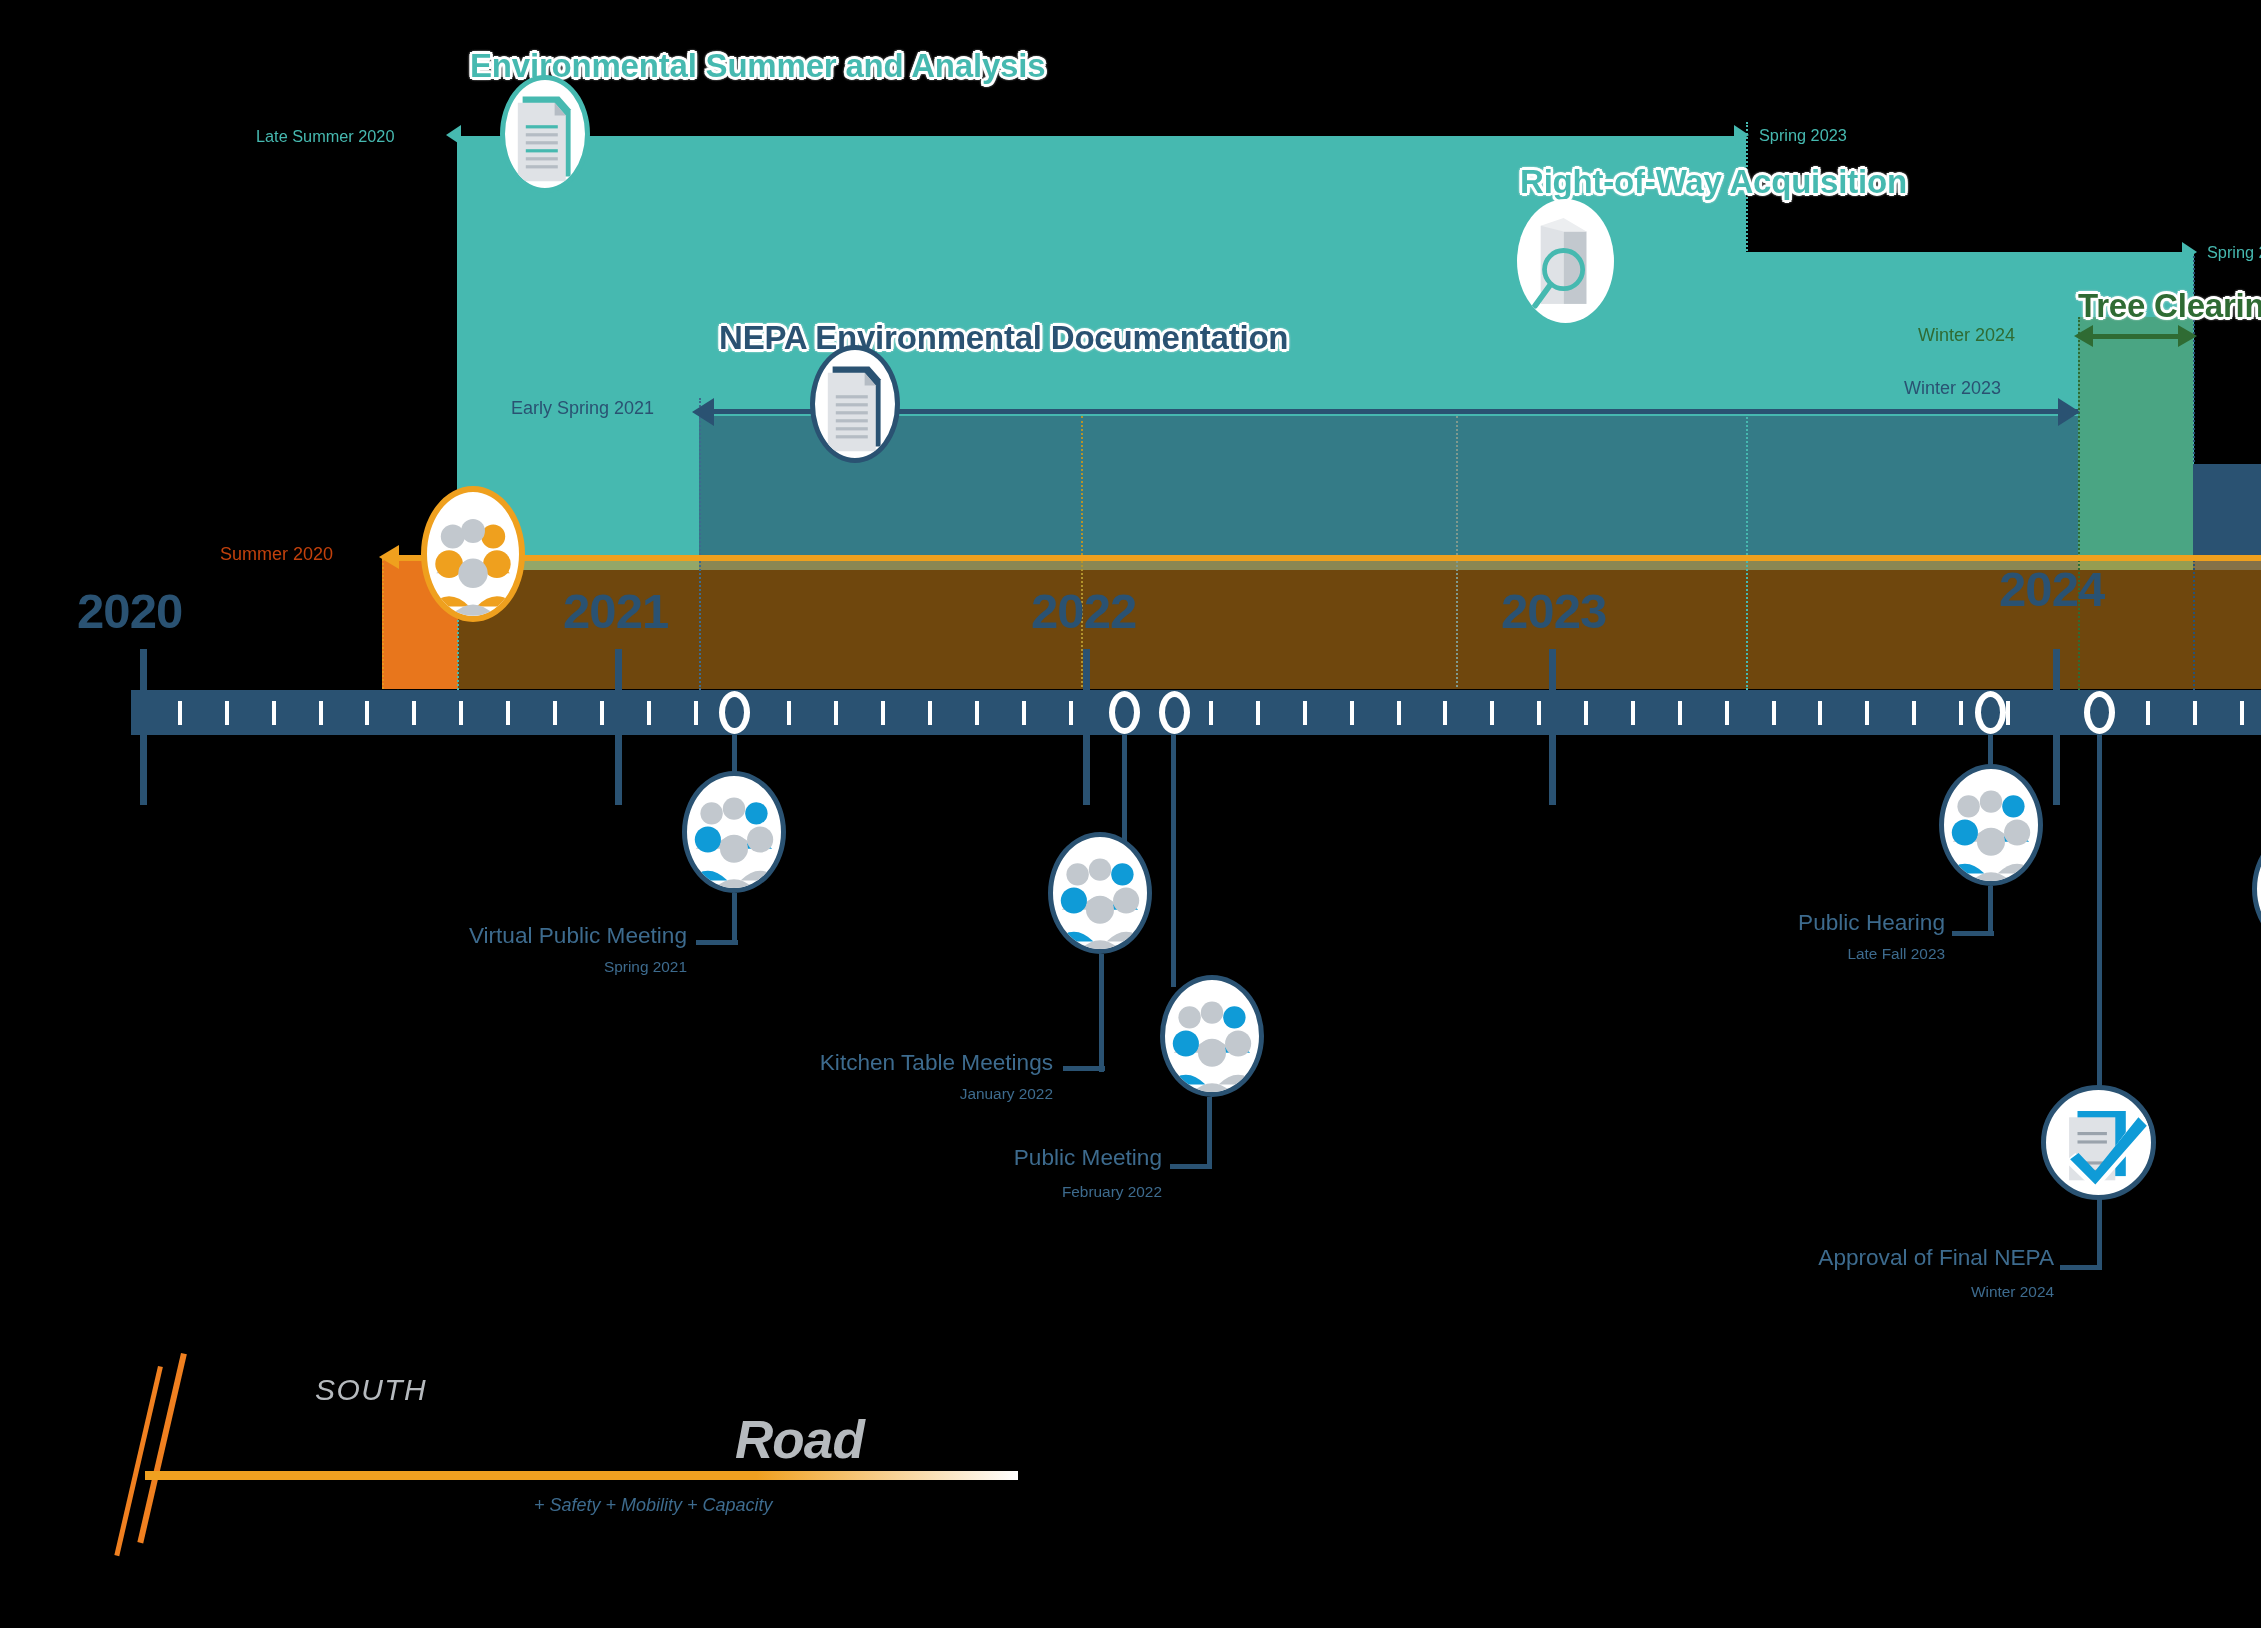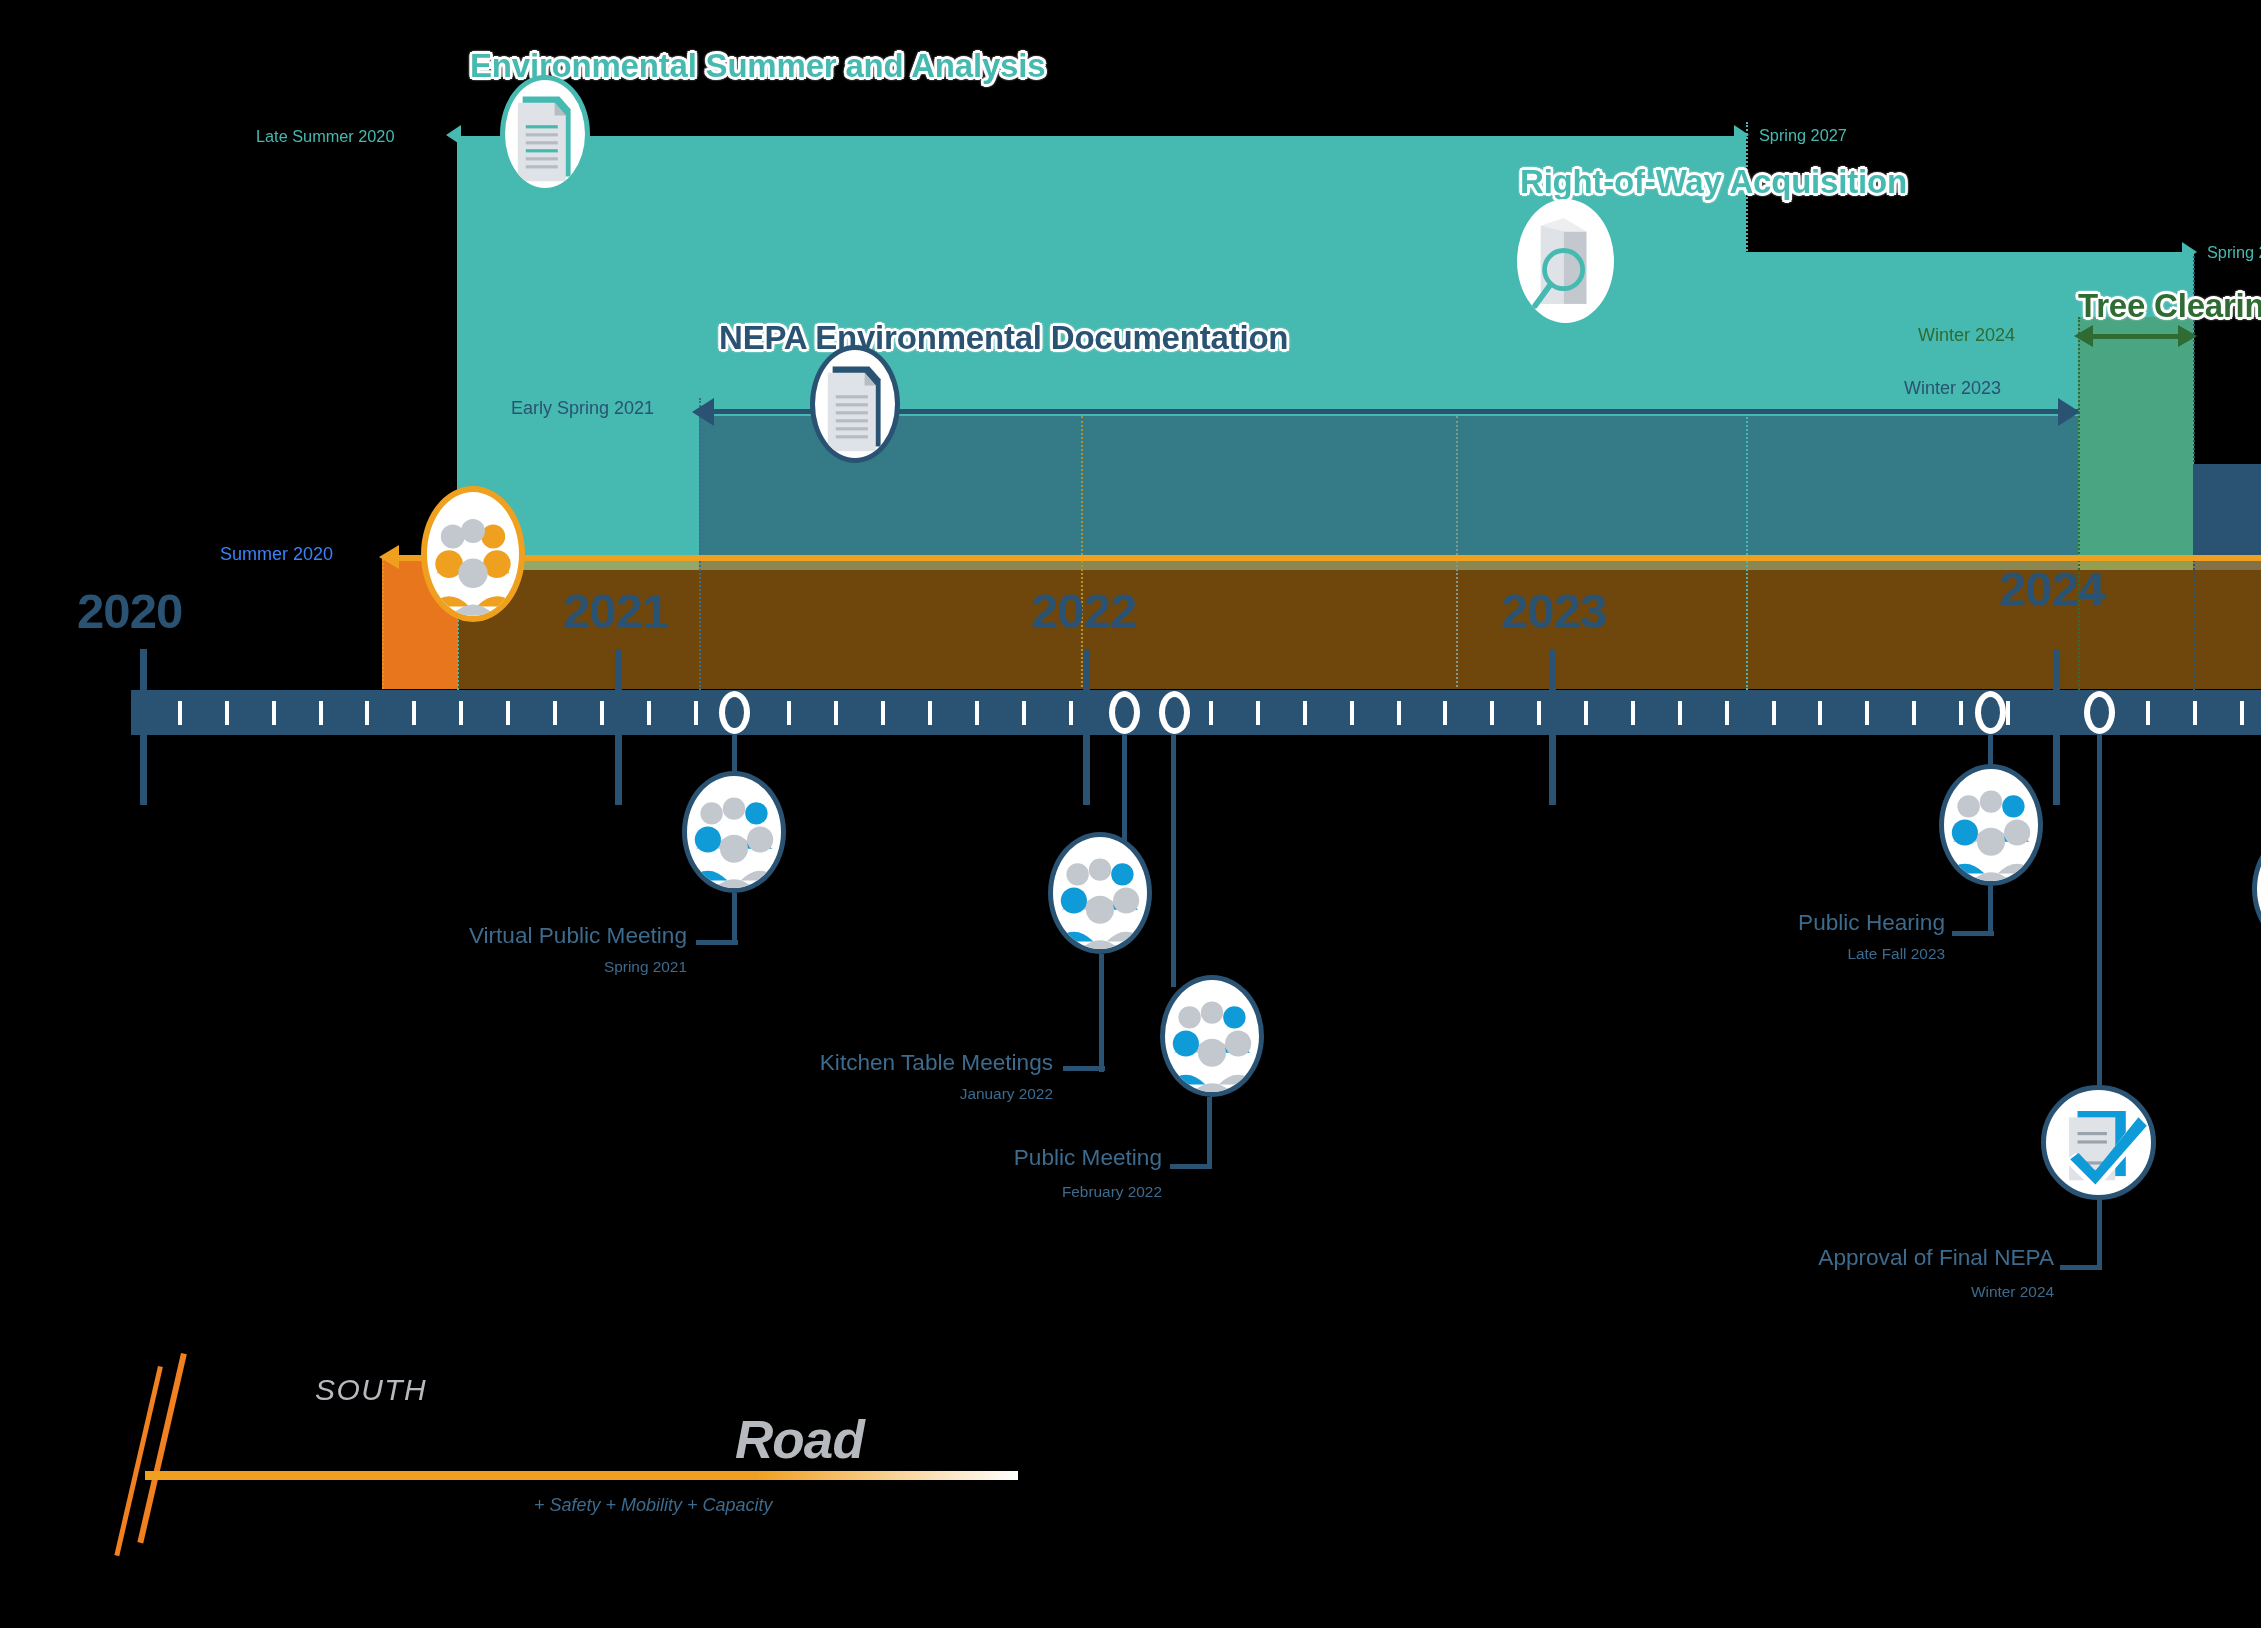--- a/index.html
+++ b/index.html
@@ -154,31 +154,31 @@
 
   <div class="aline" style="left:2089px;top:334px;width:94px;height:5px;background:#2f6b33;"></div>
   <div class="ahead" style="left:2074px;top:325px;border-top:11.8px solid transparent;border-bottom:11.8px solid transparent;border-right:19px solid #2f6b33;"></div>
   <div class="ahead" style="left:2178px;top:325px;border-top:11.8px solid transparent;border-bottom:11.8px solid transparent;border-left:19px solid #2f6b33;"></div>
 
   <div class="aline" style="left:398px;top:555px;width:2250px;height:5.9px;background:#efa01e;"></div>
   <div class="ahead" style="left:379px;top:545px;border-top:12.7px solid transparent;border-bottom:12.7px solid transparent;border-right:20.4px solid #efa01e;"></div>
 
   <div class="dtag" style="left:256px;top:127px;color:#46b9b0;">Late Summer 2020</div>
 
-  <div class="dtag" style="left:1759px;top:126px;color:#46b9b0;">Spring 2027</div>
+  <div class="dtag" style="left:1759px;top:126px;color:#46b9b0;">Spring 2023</div>
 
   <div class="dtag" style="left:2207px;top:243px;color:#46b9b0;">Spring 2024</div>
 
   <div class="dtag" style="left:511px;top:398px;color:#2a5272;font-size:18px;">Early Spring 2021</div>
 
   <div class="dtag" style="left:1904px;top:378px;color:#2a5272;font-size:18px;">Winter 2023</div>
 
   <div class="dtag" style="left:1918px;top:325px;color:#2f6b33;font-size:18px;">Winter 2024</div>
 
-  <div class="dtag" style="left:220px;top:544px;color:#3b82f6;font-size:18px;">Summer 2020</div>
+  <div class="dtag" style="left:220px;top:544px;color:#c2410c;font-size:18px;">Summer 2020</div>
 
   <div class="ptitle" style="left:470px;top:47px;font-size:33px;color:#46b9b0;">Environmental Summer and Analysis</div>
 
   <div class="ptitle" style="left:1520px;top:163px;font-size:33px;color:#46b9b0;">Right-of-Way Acquisition</div>
 
   <div class="ptitle" style="left:719px;top:319px;font-size:33px;color:#2a5272;">NEPA Environmental Documentation</div>
 
   <div class="ptitle" style="left:2078px;top:287px;font-size:33px;color:#2f6b33;">Tree Clearing &amp; Building Demolition</div>
 
 

